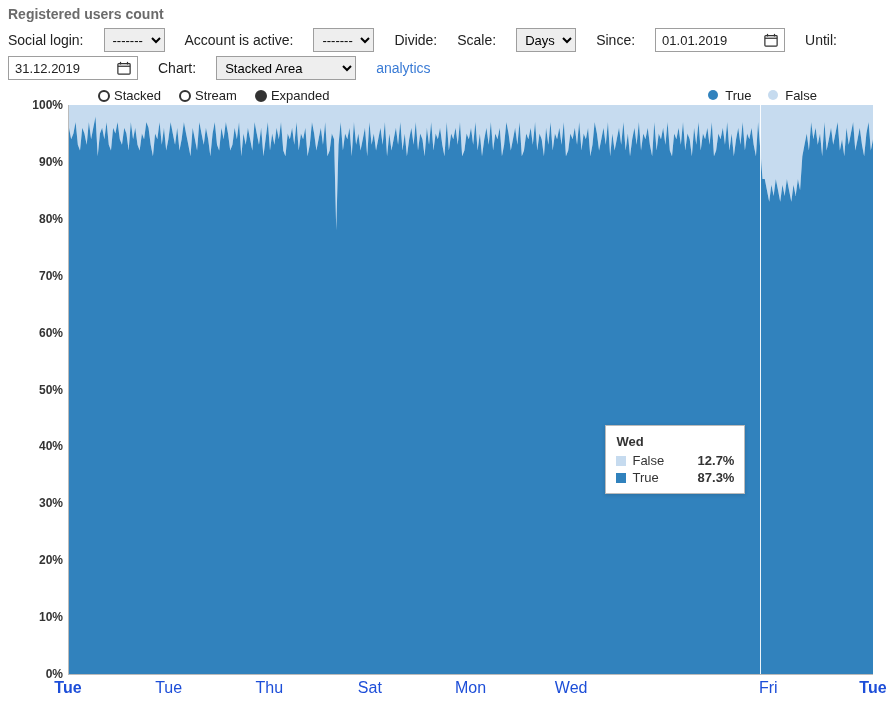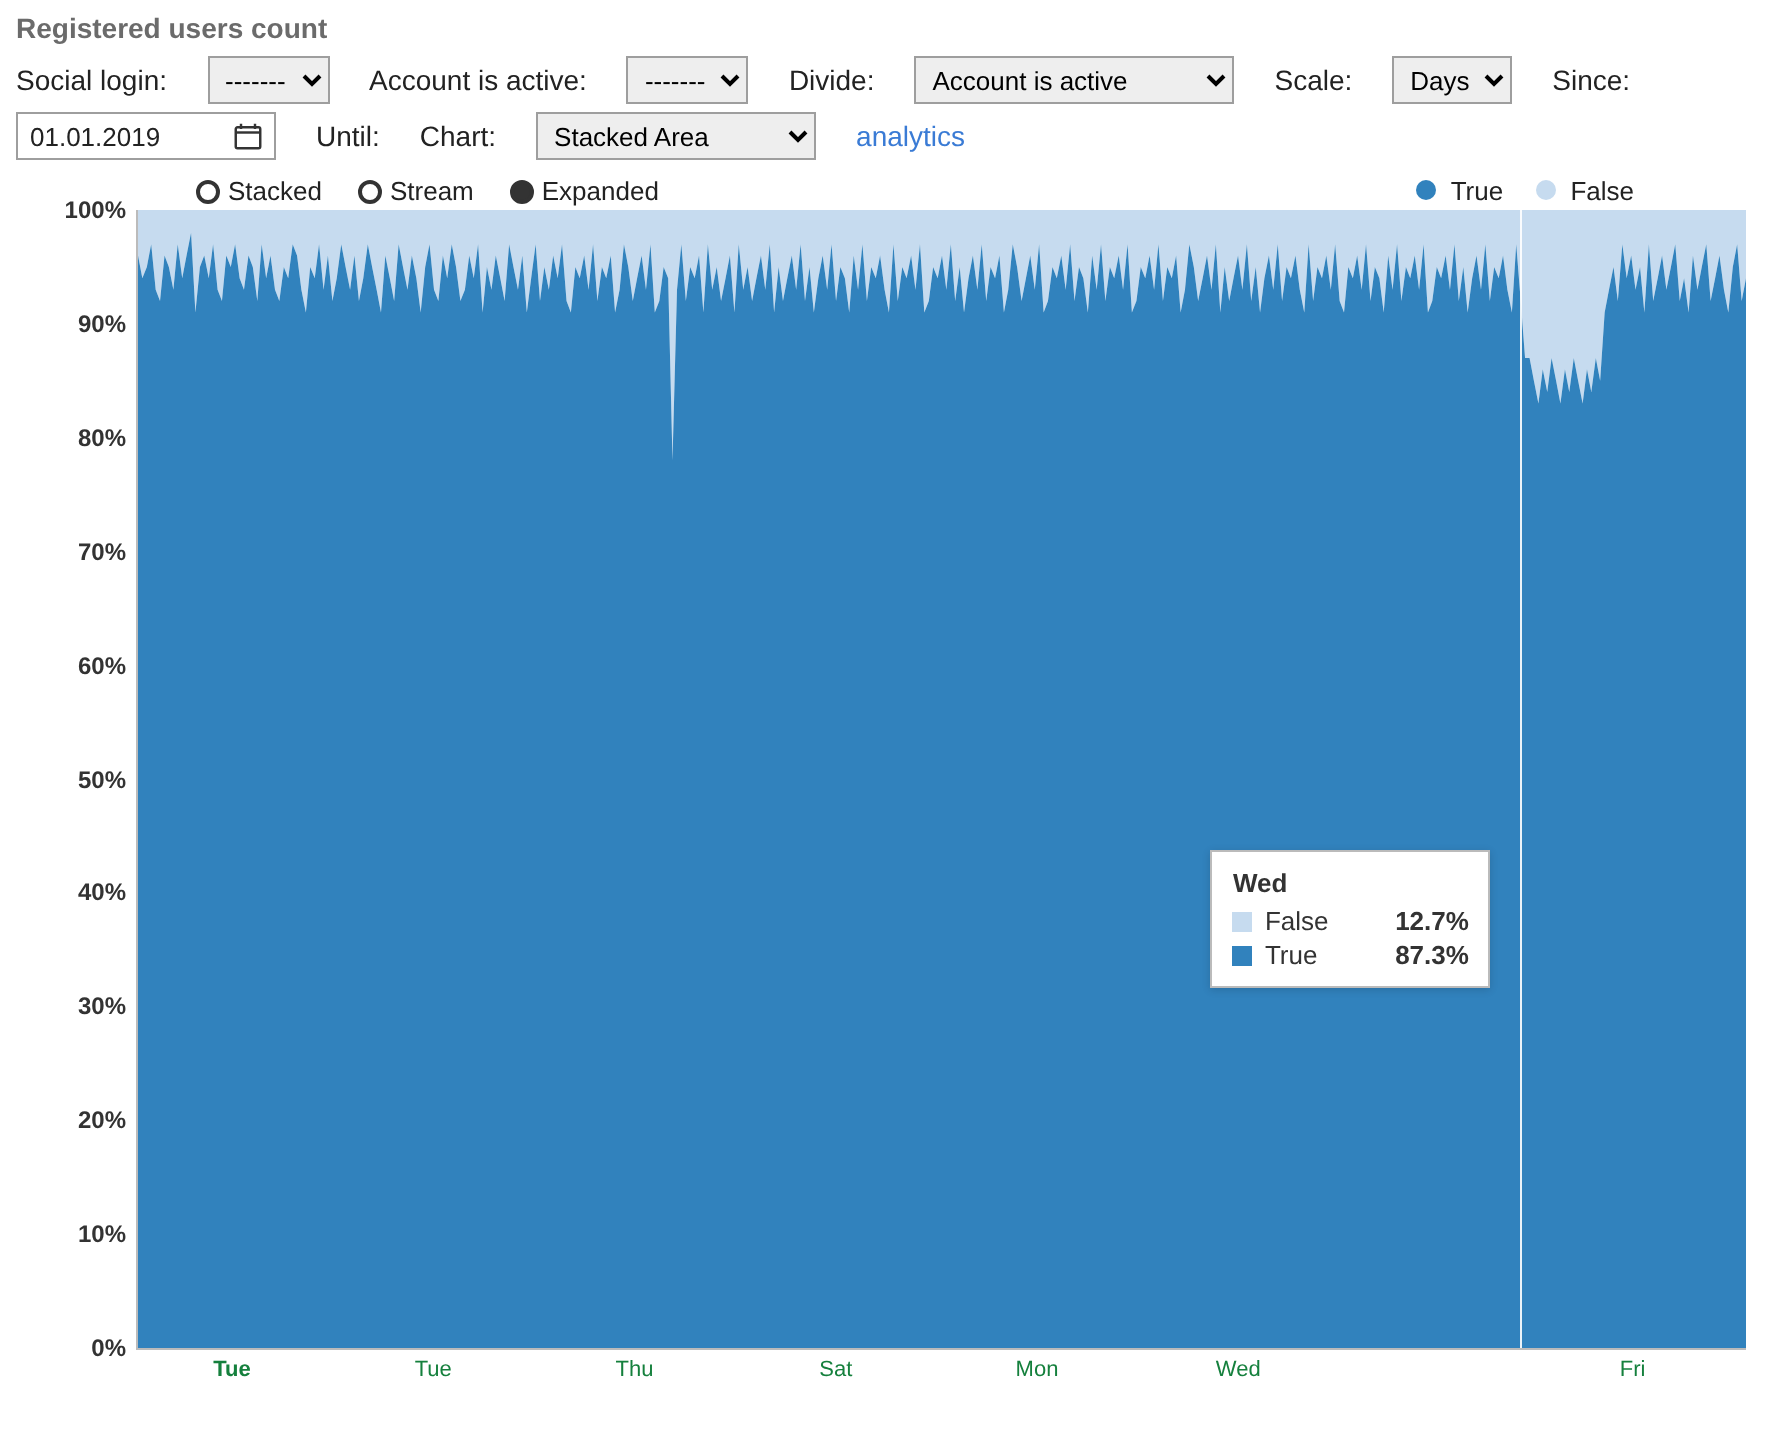--- a/index.html
+++ b/index.html
@@ -104,25 +104,24 @@
   }
   .xaxis {
     position: relative;
     margin-left: 60px;
     margin-right: 10px;
     height: 22px;
   }
   .xlabel {
     position: absolute;
     top: 4px;
-    font-size: 11px;
-    color: #15803d;
+    font-size: 16px;
+    color: #1d4ed8;
     transform: translateX(-50%);
     white-space: nowrap;
-    margin-left: 48px;
   }
   .xlabel.bold { font-weight: bold; }
   .area-svg {
     position: absolute; inset: 0; width: 100%; height: 100%;
   }
   .hover-line {
     position: absolute;
     top: 0; bottom: 0;
     width: 0;
     border-left: 1px solid rgba(255,255,255,0.9);
@@ -153,43 +152,51 @@
     <select>
       <option>-------</option>
     </select>
 
     <label>Account is active:</label>
     <select>
       <option>-------</option>
     </select>
 
     <label>Divide:</label>
-    <select style="min-width:160px">
-      <option>Account is active</option>
-    </select>
 
     <label>Scale:</label>
     <select>
       <option>Days</option>
     </select>
 
     <label>Since:</label>
     <span class="dateinput">
       <span>01.01.2019</span>
       <span class="cal-icon">
         <svg viewBox="0 0 16 16" width="14" height="14">
             <rect x="1" y="3" width="14" height="12" rx="1" fill="none" stroke="#333" stroke-width="1.4"></rect>
             <line x1="1" y1="6" x2="15" y2="6" stroke="#333" stroke-width="1.4"></line>
             <line x1="4" y1="1" x2="4" y2="4" stroke="#333" stroke-width="1.4"></line>
             <line x1="12" y1="1" x2="12" y2="4" stroke="#333" stroke-width="1.4"></line>
           </svg>
       </span>
     </span>
 
     <label>Until:</label>
+    <span class="dateinput">
+      <span>31.12.2019</span>
+      <span class="cal-icon">
+        <svg viewBox="0 0 16 16" width="14" height="14">
+            <rect x="1" y="3" width="14" height="12" rx="1" fill="none" stroke="#333" stroke-width="1.4"></rect>
+            <line x1="1" y1="6" x2="15" y2="6" stroke="#333" stroke-width="1.4"></line>
+            <line x1="4" y1="1" x2="4" y2="4" stroke="#333" stroke-width="1.4"></line>
+            <line x1="12" y1="1" x2="12" y2="4" stroke="#333" stroke-width="1.4"></line>
+          </svg>
+      </span>
+    </span>
 
     <label>Chart:</label>
     <select style="min-width:140px">
       <option>Stacked Area</option>
     </select>
 
     <a class="link">analytics</a>
   </div>
 
   <div class="legend-row">

